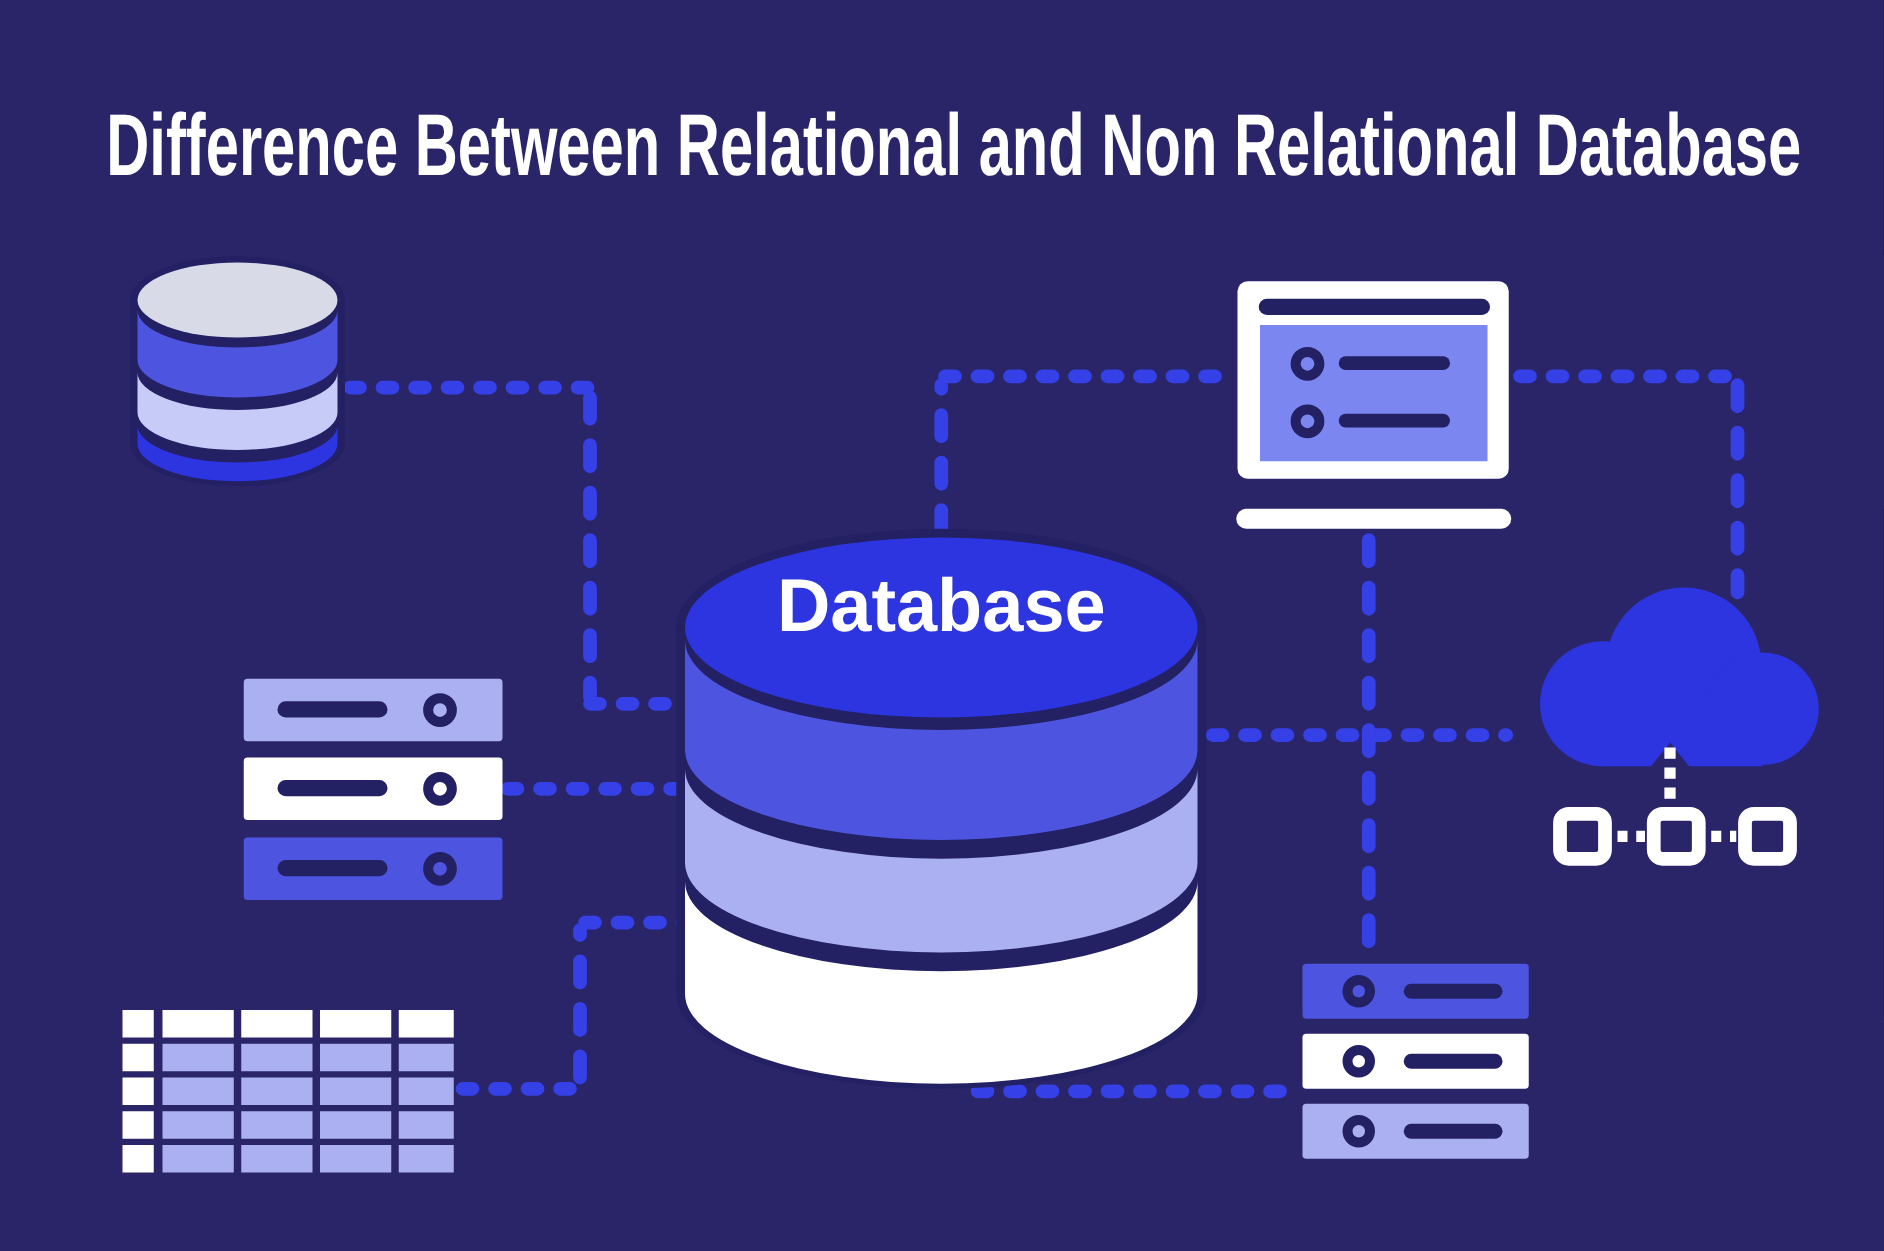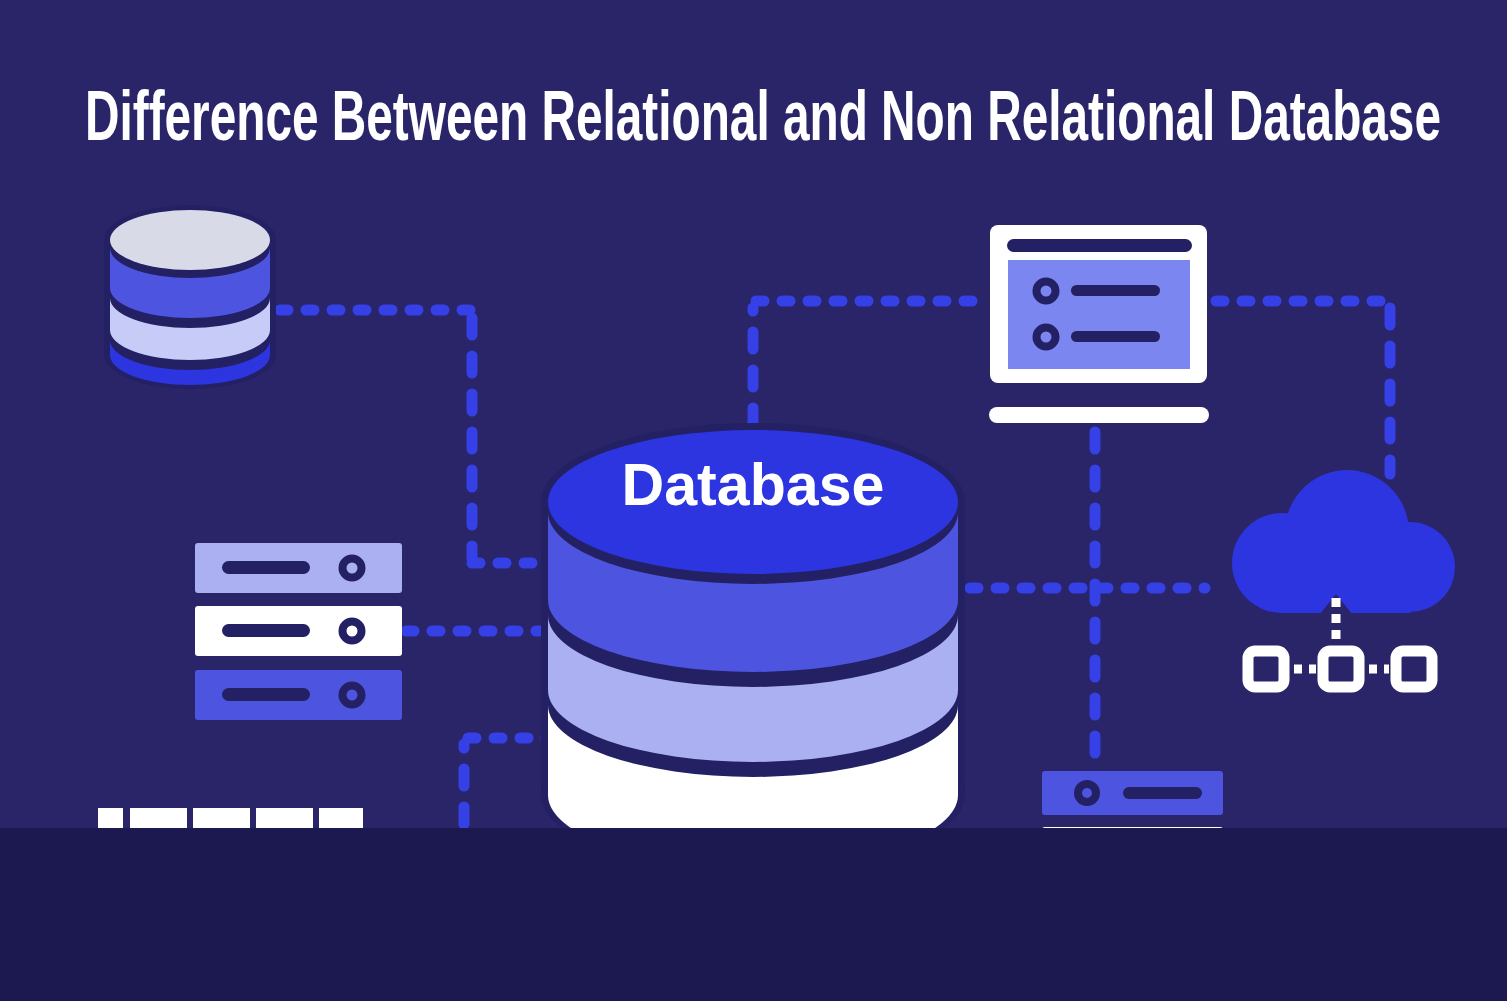--- a/index.html
+++ b/index.html
@@ -1,16 +1,16 @@
 <!DOCTYPE html>
 <html style="--background: #2A2569; --outline-dark: #232063; --bright-blue: #2C35DF; --dash-blue: #3540E6; --medium-blue: #4D55E0; --periwinkle: #7B86F0; --lavender: #ABB0F2; --pale-lavender: #C7CBF7; --light-gray: #D9DAE8; --white: #FFFFFF;"><head>
 <meta charset="utf-8">
 <style>
   html,body{margin:0;padding:0;background:#1c1950;}
-  .stage{position:relative;width:1507px;height:828px;overflow:hidden;
+  .stage{position:relative;width:1507px;height:1001px;overflow:hidden;
          background:var(--background,#2A2569);
          font-family:"Liberation Sans", sans-serif;}
   svg{position:absolute;left:0;top:0;display:block;}
   .title-text{fill:#fff;font-weight:bold;font-size:70px;
               font-family:"Liberation Sans", sans-serif;}
   .db-label{fill:#fff;font-weight:bold;font-size:60px;
             font-family:"Liberation Sans", sans-serif;}
   .fDark{fill:var(--outline-dark,#232063);}
   .fBlue{fill:var(--bright-blue,#2C35DF);}
   .fMed{fill:var(--medium-blue,#4D55E0);}

